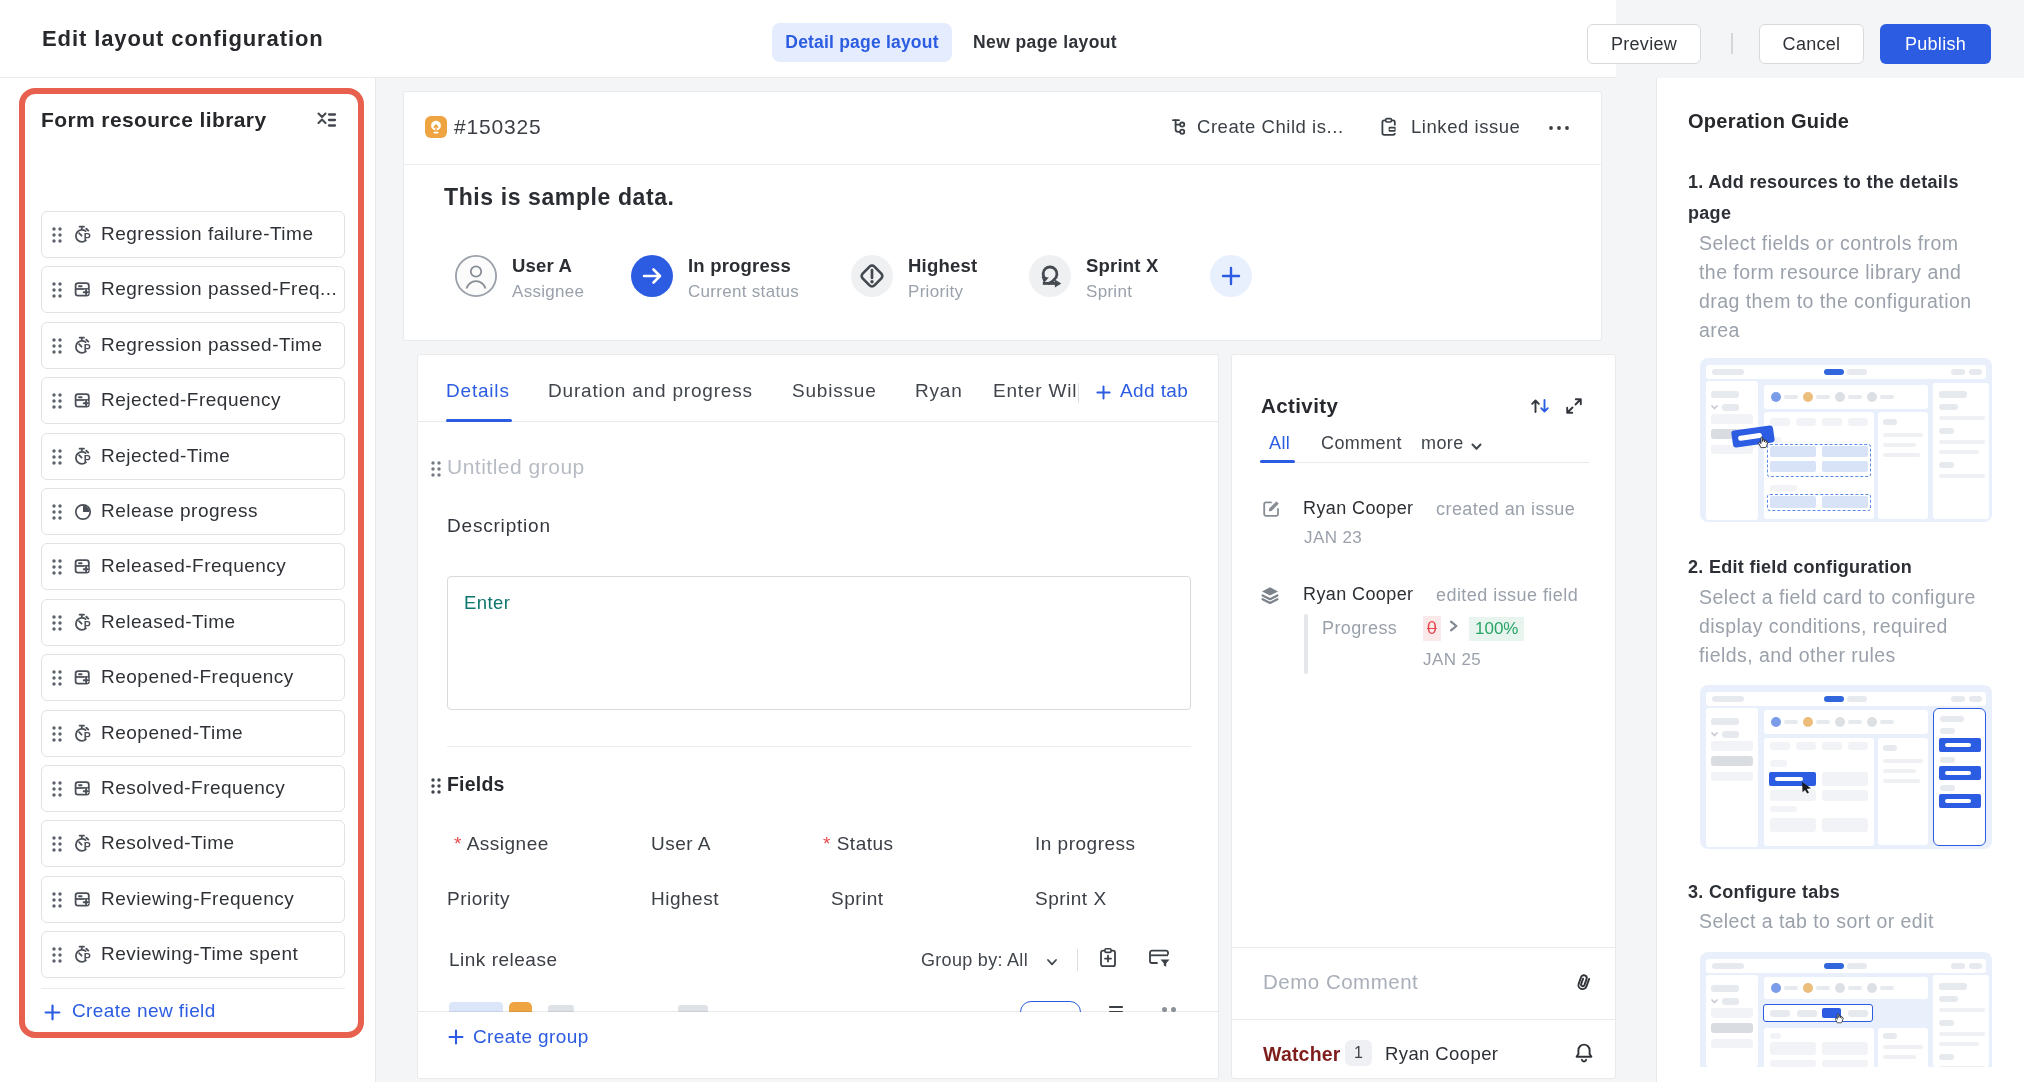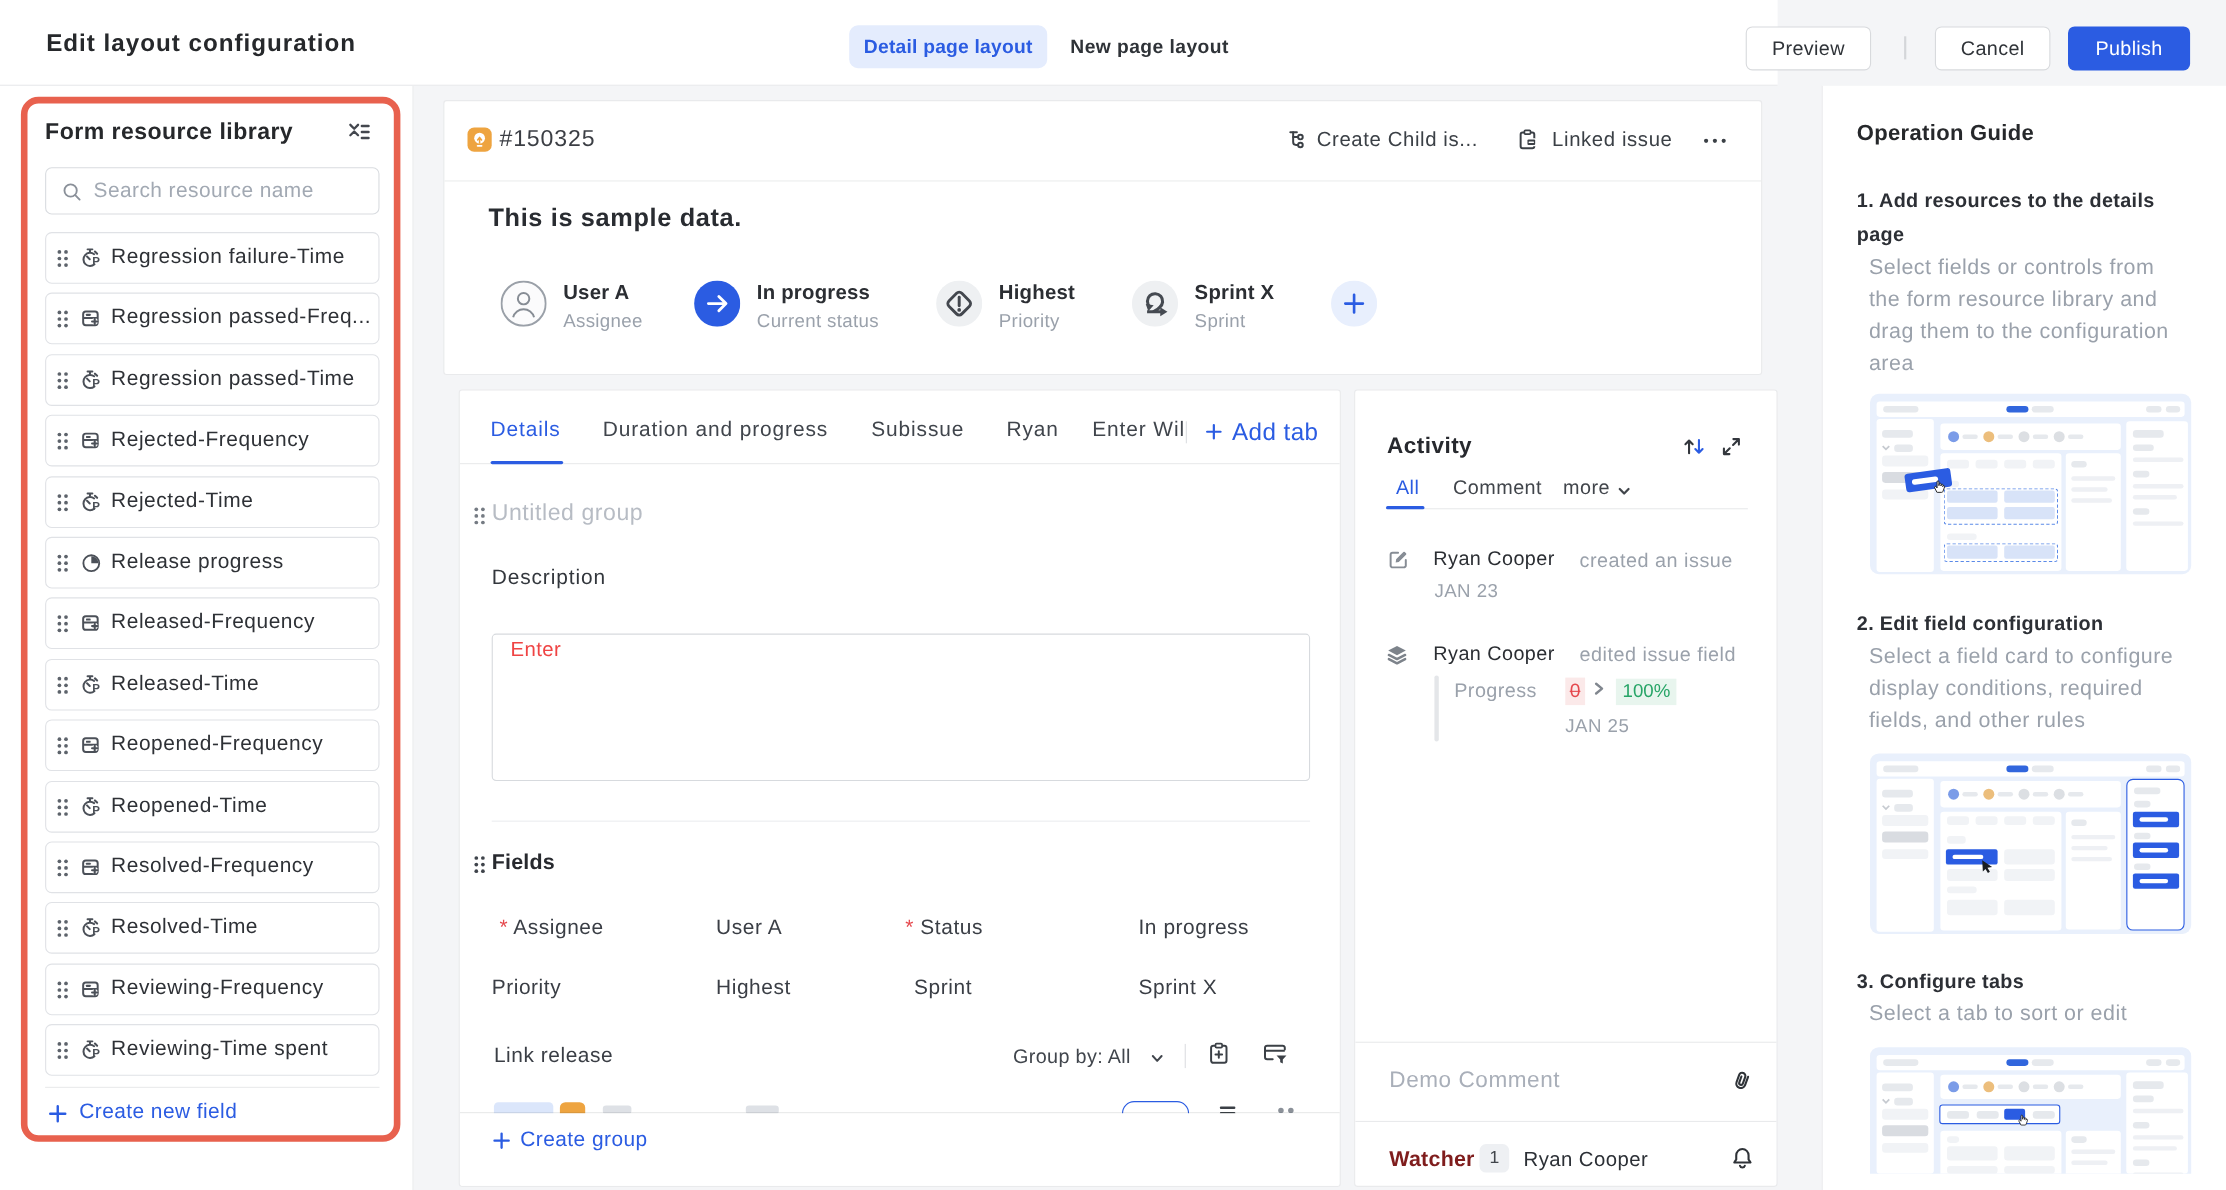--- a/index.html
+++ b/index.html
@@ -40,21 +40,21 @@
   .chip .t1 { position:absolute; left:57px; top:0px; font-size:18.5px; font-weight:700; color:#2b2e33; white-space:nowrap; letter-spacing:0.2px; }
   .chip .t2 { position:absolute; left:57px; top:27px; font-size:17px; color:#9aa1ab; white-space:nowrap; letter-spacing:0.3px; }
 
   #details-card { left:417px; top:354px; width:802px; height:725px; overflow:hidden; }
   #dtabs { position:absolute; left:0; top:0; width:100%; height:67px; border-bottom:1px solid #e9eaec; }
   .dtab { position:absolute; top:25px; font-size:19px; color:#40454c; white-space:nowrap; letter-spacing:0.8px; }
   #dtab-underline { position:absolute; left:28px; top:64px; width:66px; height:3px; background:#2b5ce2; border-radius:2px; }
   #untitled { position:absolute; left:29px; top:100px; font-size:21px; color:#b7bcc4; letter-spacing:0.5px; }
   #desc-label { position:absolute; left:29px; top:160px; font-size:19px; color:#33373d; letter-spacing:0.8px; }
   #desc-box { position:absolute; left:29px; top:221px; width:744px; height:134px; border:1px solid #d7dade; border-radius:4px; }
-  #desc-box span { position:absolute; left:16px; top:2px; font-size:18.5px; color:#ef4444; letter-spacing:0.4px; }
+  #desc-box span { position:absolute; left:16px; top:15px; font-size:18.5px; color:#0f766e; letter-spacing:0.4px; }
   #desc-divider { position:absolute; left:29px; top:391px; width:744px; height:1px; background:#ecedef; }
   #fields-label { position:absolute; left:29px; top:418px; font-size:19.5px; font-weight:700; color:#27292e; letter-spacing:0.2px; }
   .frow { position:absolute; font-size:19px; color:#3a3e45; white-space:nowrap; letter-spacing:0.5px; }
   .red-ast { color:#e5484d; }
   #cg-footer { position:absolute; left:0px; top:657px; width:100%; height:68px; background:#fff; box-shadow:0 -1px 0 rgba(31,35,41,0.10); }
 
   #activity-card { left:1231px; top:354px; width:385px; height:725px; overflow:hidden; }
   #act-title { position:absolute; left:29px; top:39px; font-size:20.5px; font-weight:700; color:#27292e; letter-spacing:0.4px; }
   #act-tabline { position:absolute; left:28px; top:107px; width:329px; height:1px; background:#e9eaec; }
   #act-underline { position:absolute; left:28px; top:105px; width:35px; height:3px; background:#2b5ce2; border-radius:2px; }
@@ -90,29 +90,20 @@
 <div id="sidebar">
   <div id="redbox"></div>
   <div id="sb-title">Form resource library</div>
   <div id="sb-collapse">
       <svg width="21" height="20" viewBox="0 0 21 20" fill="none">
         <path d="M2.5 3.5 L6 7 L9.5 3.5" stroke="#43474e" stroke-width="2.1" stroke-linecap="round" stroke-linejoin="round"></path>
         <path d="M2.5 13 L6 9.5 L9.5 13" stroke="#43474e" stroke-width="2.1" stroke-linecap="round" stroke-linejoin="round"></path>
         <path d="M13 4.5 H19 M13 10 H19 M13 15.5 H19" stroke="#43474e" stroke-width="2.3" stroke-linecap="round"></path>
       </svg>
     </div>
-  <div id="sb-search">
-      <div class="abs" style="left:14px;top:12px">
-        <svg width="19" height="19" viewBox="0 0 19 19" fill="none">
-          <circle cx="8.2" cy="8.2" r="5.6" stroke="#8a9099" stroke-width="1.7"></circle>
-          <path d="M12.4 12.4 L16.4 16.4" stroke="#8a9099" stroke-width="1.7" stroke-linecap="round"></path>
-        </svg>
-      </div>
-      <span>Search resource name</span>
-    </div>
     <div class="sb-item" style="top:133px">
       <div class="abs" style="left:9px;top:14px">
         <svg width="12" height="18" viewBox="0 0 12 18" fill="none">
           <circle cx="3" cy="3" r="1.7" fill="#5d636b"></circle>
           <circle cx="9" cy="3" r="1.7" fill="#5d636b"></circle>
           <circle cx="3" cy="9" r="1.7" fill="#5d636b"></circle>
           <circle cx="9" cy="9" r="1.7" fill="#5d636b"></circle>
           <circle cx="3" cy="15" r="1.7" fill="#5d636b"></circle>
           <circle cx="9" cy="15" r="1.7" fill="#5d636b"></circle>
         </svg>
@@ -518,21 +509,21 @@
     <div class="dtab" style="left:130px">Duration and progress</div>
     <div class="dtab" style="left:374px">Subissue</div>
     <div class="dtab" style="left:497px">Ryan</div>
     <div class="dtab" style="left:575px">Enter Wil</div>
     <div class="abs" style="left:660px;top:28px;width:1px;height:20px;background:#dcdee1"></div>
     <div class="abs" style="left:677px;top:29px">
         <svg width="17" height="17" viewBox="0 0 17 17" fill="none">
           <path d="M8.5 2.3800000000000003 V14.62 M2.3800000000000003 8.5 H14.62" stroke="#2b5ce2" stroke-width="2.0" stroke-linecap="round"></path>
         </svg>
       </div>
-    <div class="dtab" style="left:702px;color:#2b5ce2;font-size:22px;letter-spacing:0.4px">Add tab</div>
+    <div class="dtab" style="left:702px;color:#2b5ce2;font-size:19px;letter-spacing:0.4px">Add tab</div>
     <div id="dtab-underline"></div>
   </div>
   <div class="abs" style="left:12px;top:105px">
       <svg width="12" height="18" viewBox="0 0 12 18" fill="none">
         <circle cx="3" cy="3" r="1.7" fill="#757b83"></circle>
         <circle cx="9" cy="3" r="1.7" fill="#757b83"></circle>
         <circle cx="3" cy="9" r="1.7" fill="#757b83"></circle>
         <circle cx="9" cy="9" r="1.7" fill="#757b83"></circle>
         <circle cx="3" cy="15" r="1.7" fill="#757b83"></circle>
         <circle cx="9" cy="15" r="1.7" fill="#757b83"></circle>

